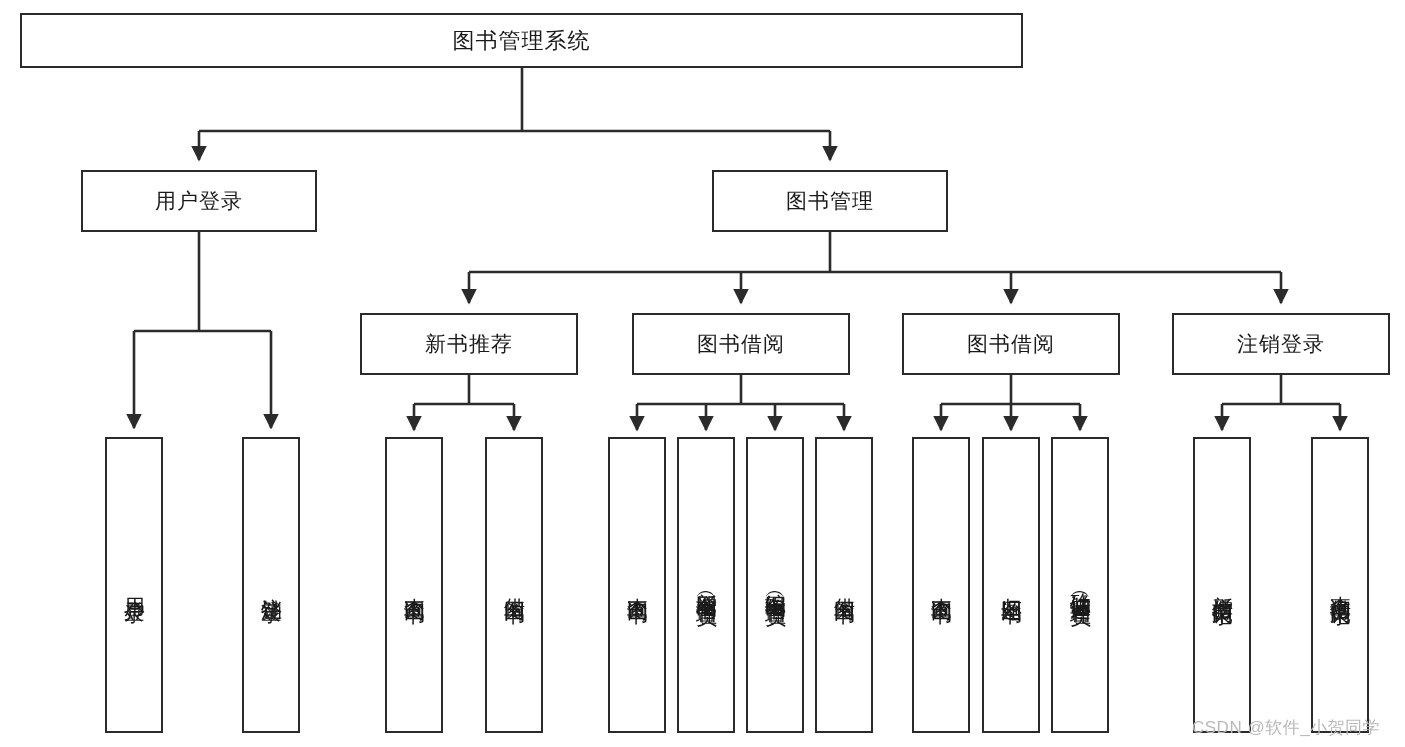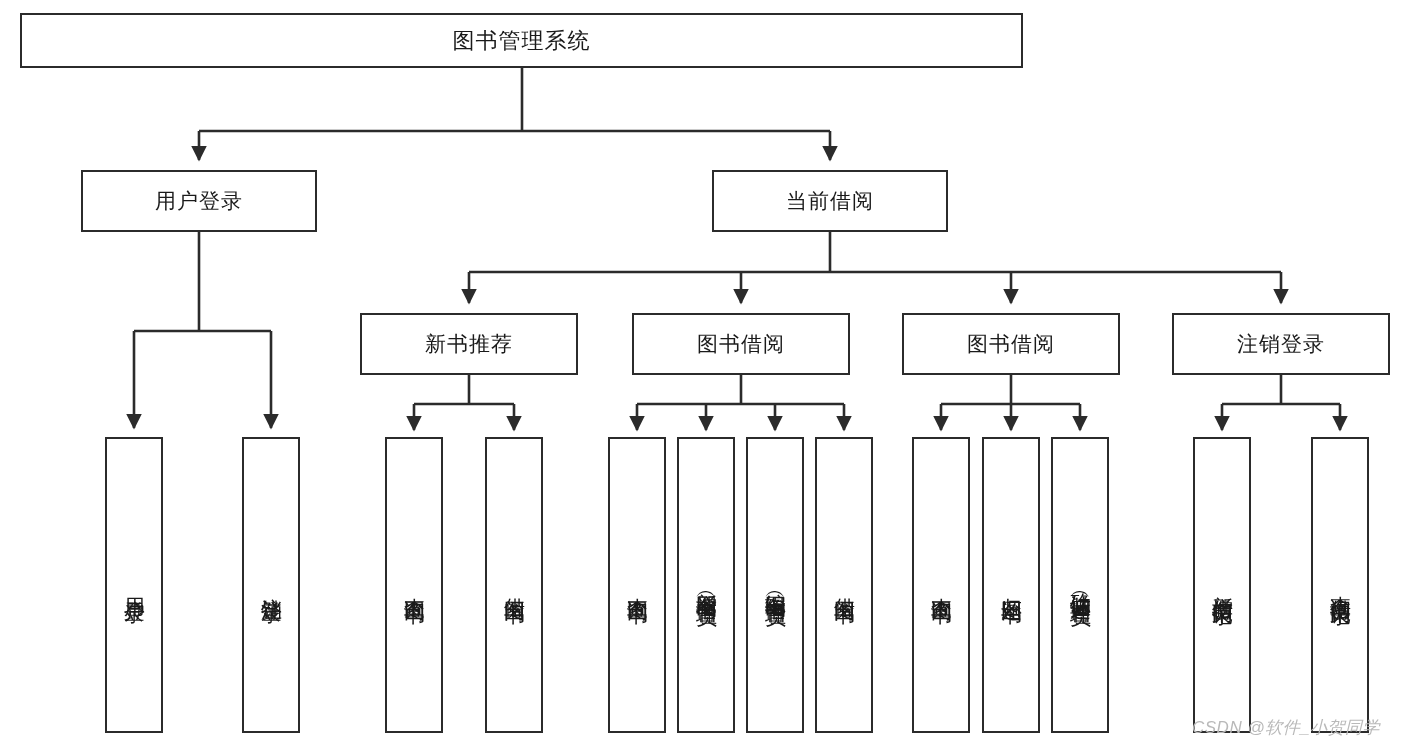--- a/index.html
+++ b/index.html
@@ -53,21 +53,20 @@
   .node.root {
     font-size: 22px;
   }
   .watermark {
     position: absolute;
     color: #b9b9b9;
     font-size: 17px;
     letter-spacing: 0.5px;
     white-space: nowrap;
     user-select: none;
-    font-style: italic;
   }
 </style>
 </head>
 <body>
 
 <div id="canvas">
 
   <svg class="edges" viewBox="0 0 1405 747">
     <defs>
       <marker id="arrow" viewBox="0 0 10 10" refX="9" refY="5" markerWidth="6" markerHeight="6" orient="auto-start-reverse">
@@ -119,21 +118,21 @@
   </svg>
 
   <div class="node horizontal root" style="left:20px; top:13px; width:1003px; height:55px;">
     <span>图书管理系统</span>
   </div>
 
   <div class="node horizontal" style="left:81px; top:170px; width:236px; height:62px;">
     <span>用户登录</span>
   </div>
   <div class="node horizontal" style="left:712px; top:170px; width:236px; height:62px;">
-    <span>当前借阅</span>
+    <span>图书管理</span>
   </div>
 
   <div class="node horizontal" style="left:632px; top:313px; width:218px; height:62px;">
     <span>图书借阅</span>
   </div>
   <div class="node horizontal" style="left:360px; top:313px; width:218px; height:62px;">
     <span>新书推荐</span>
   </div>
   <div class="node horizontal" style="left:902px; top:313px; width:218px; height:62px;">
     <span>图书借阅</span>

